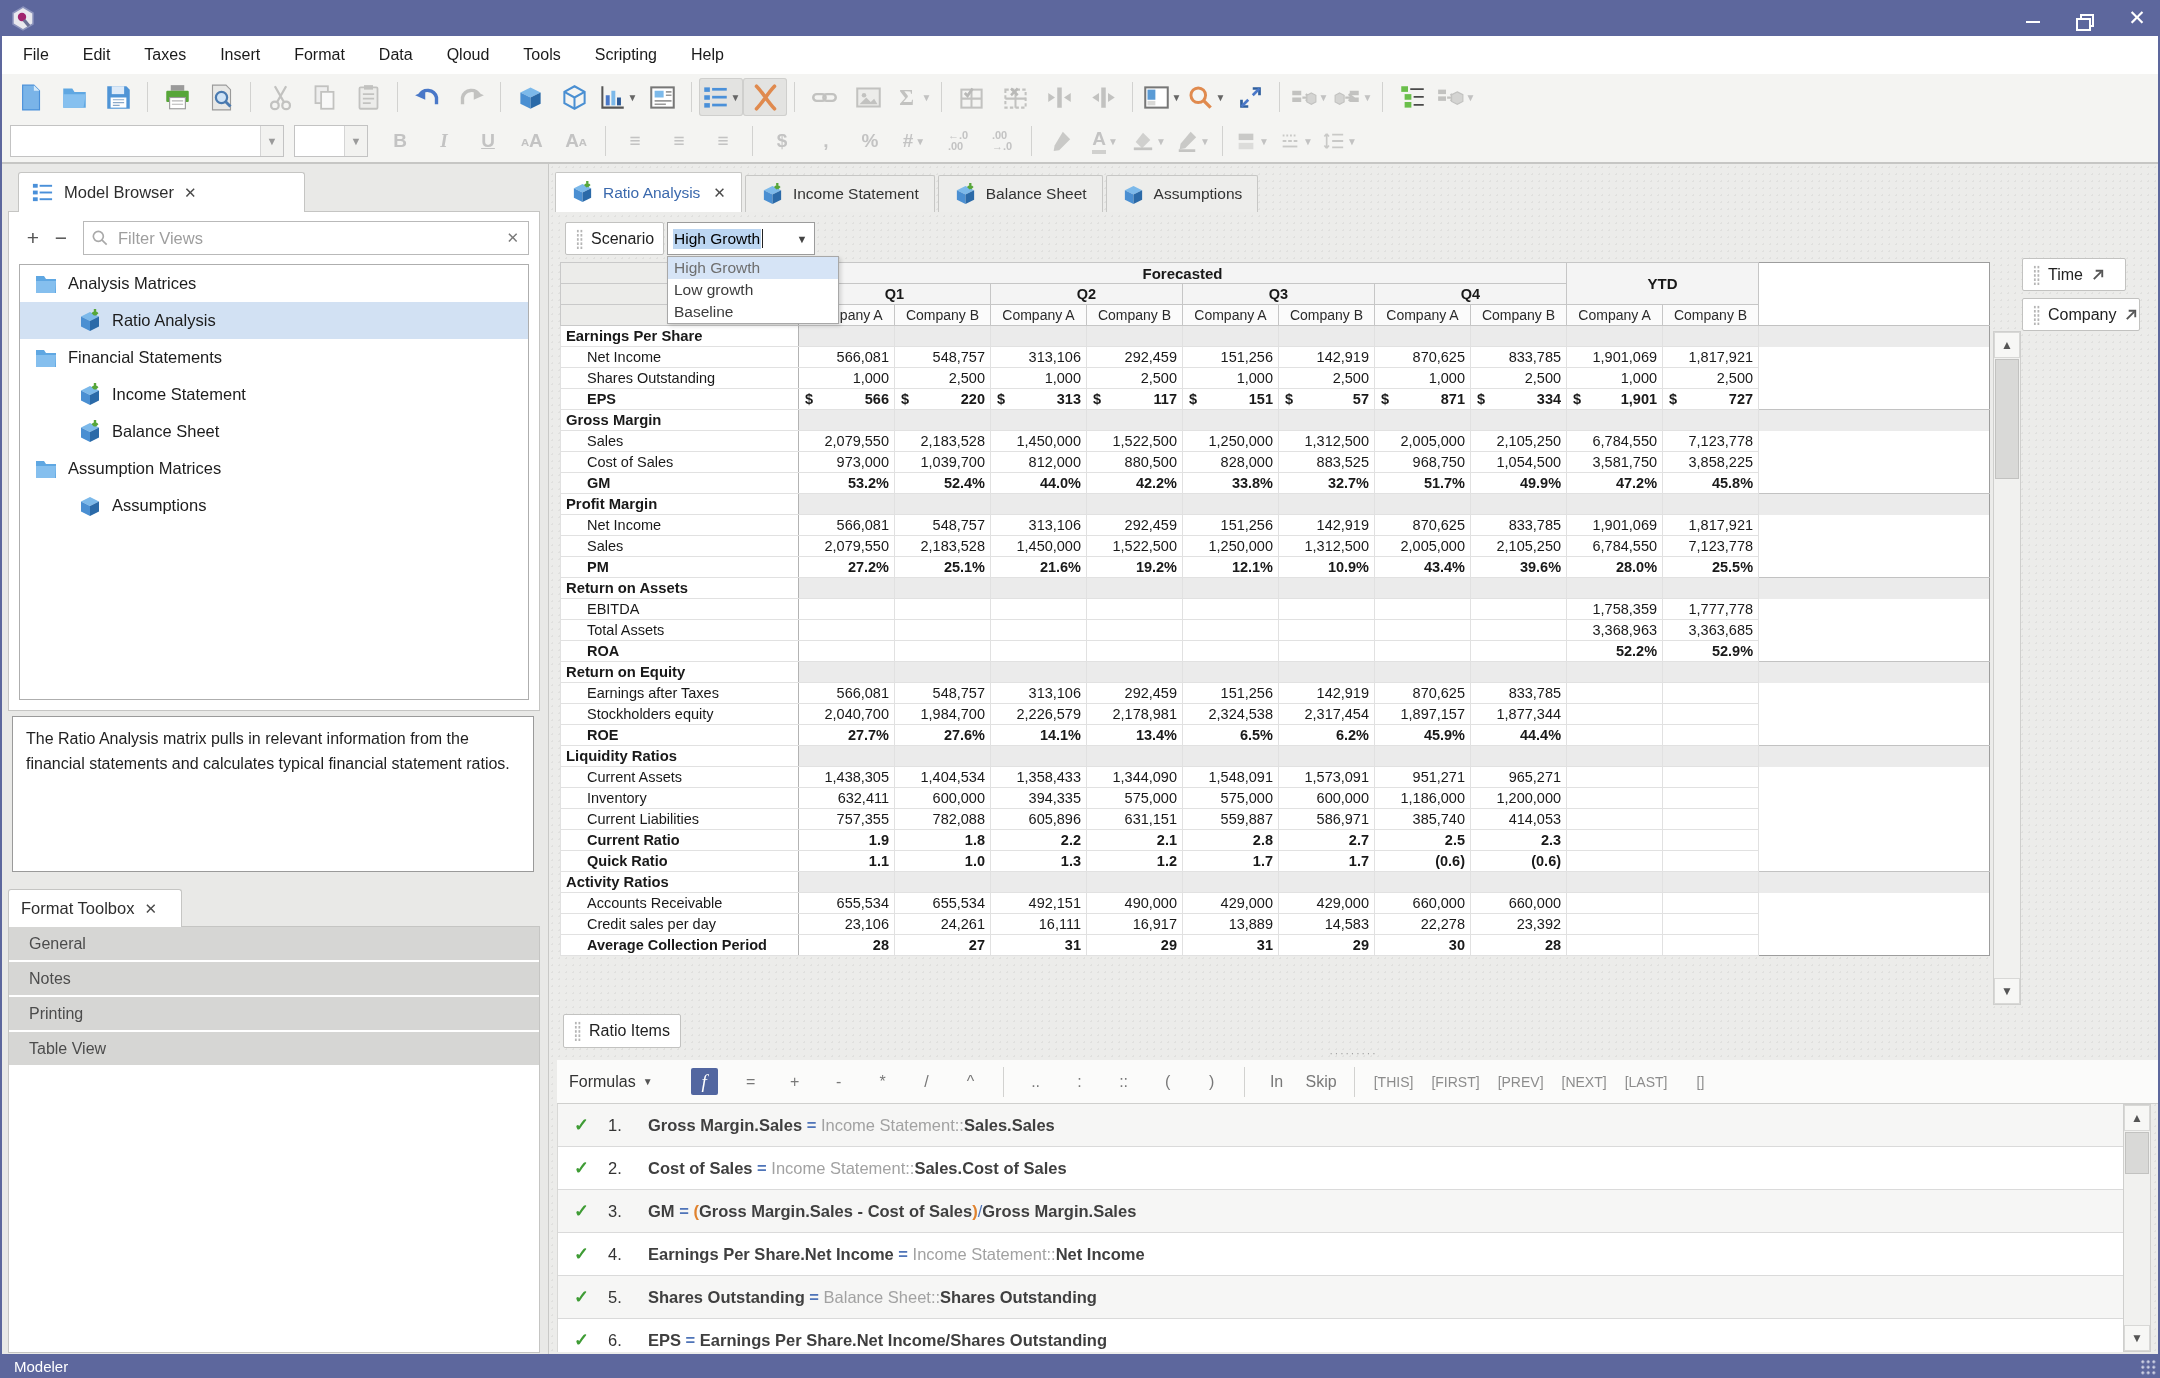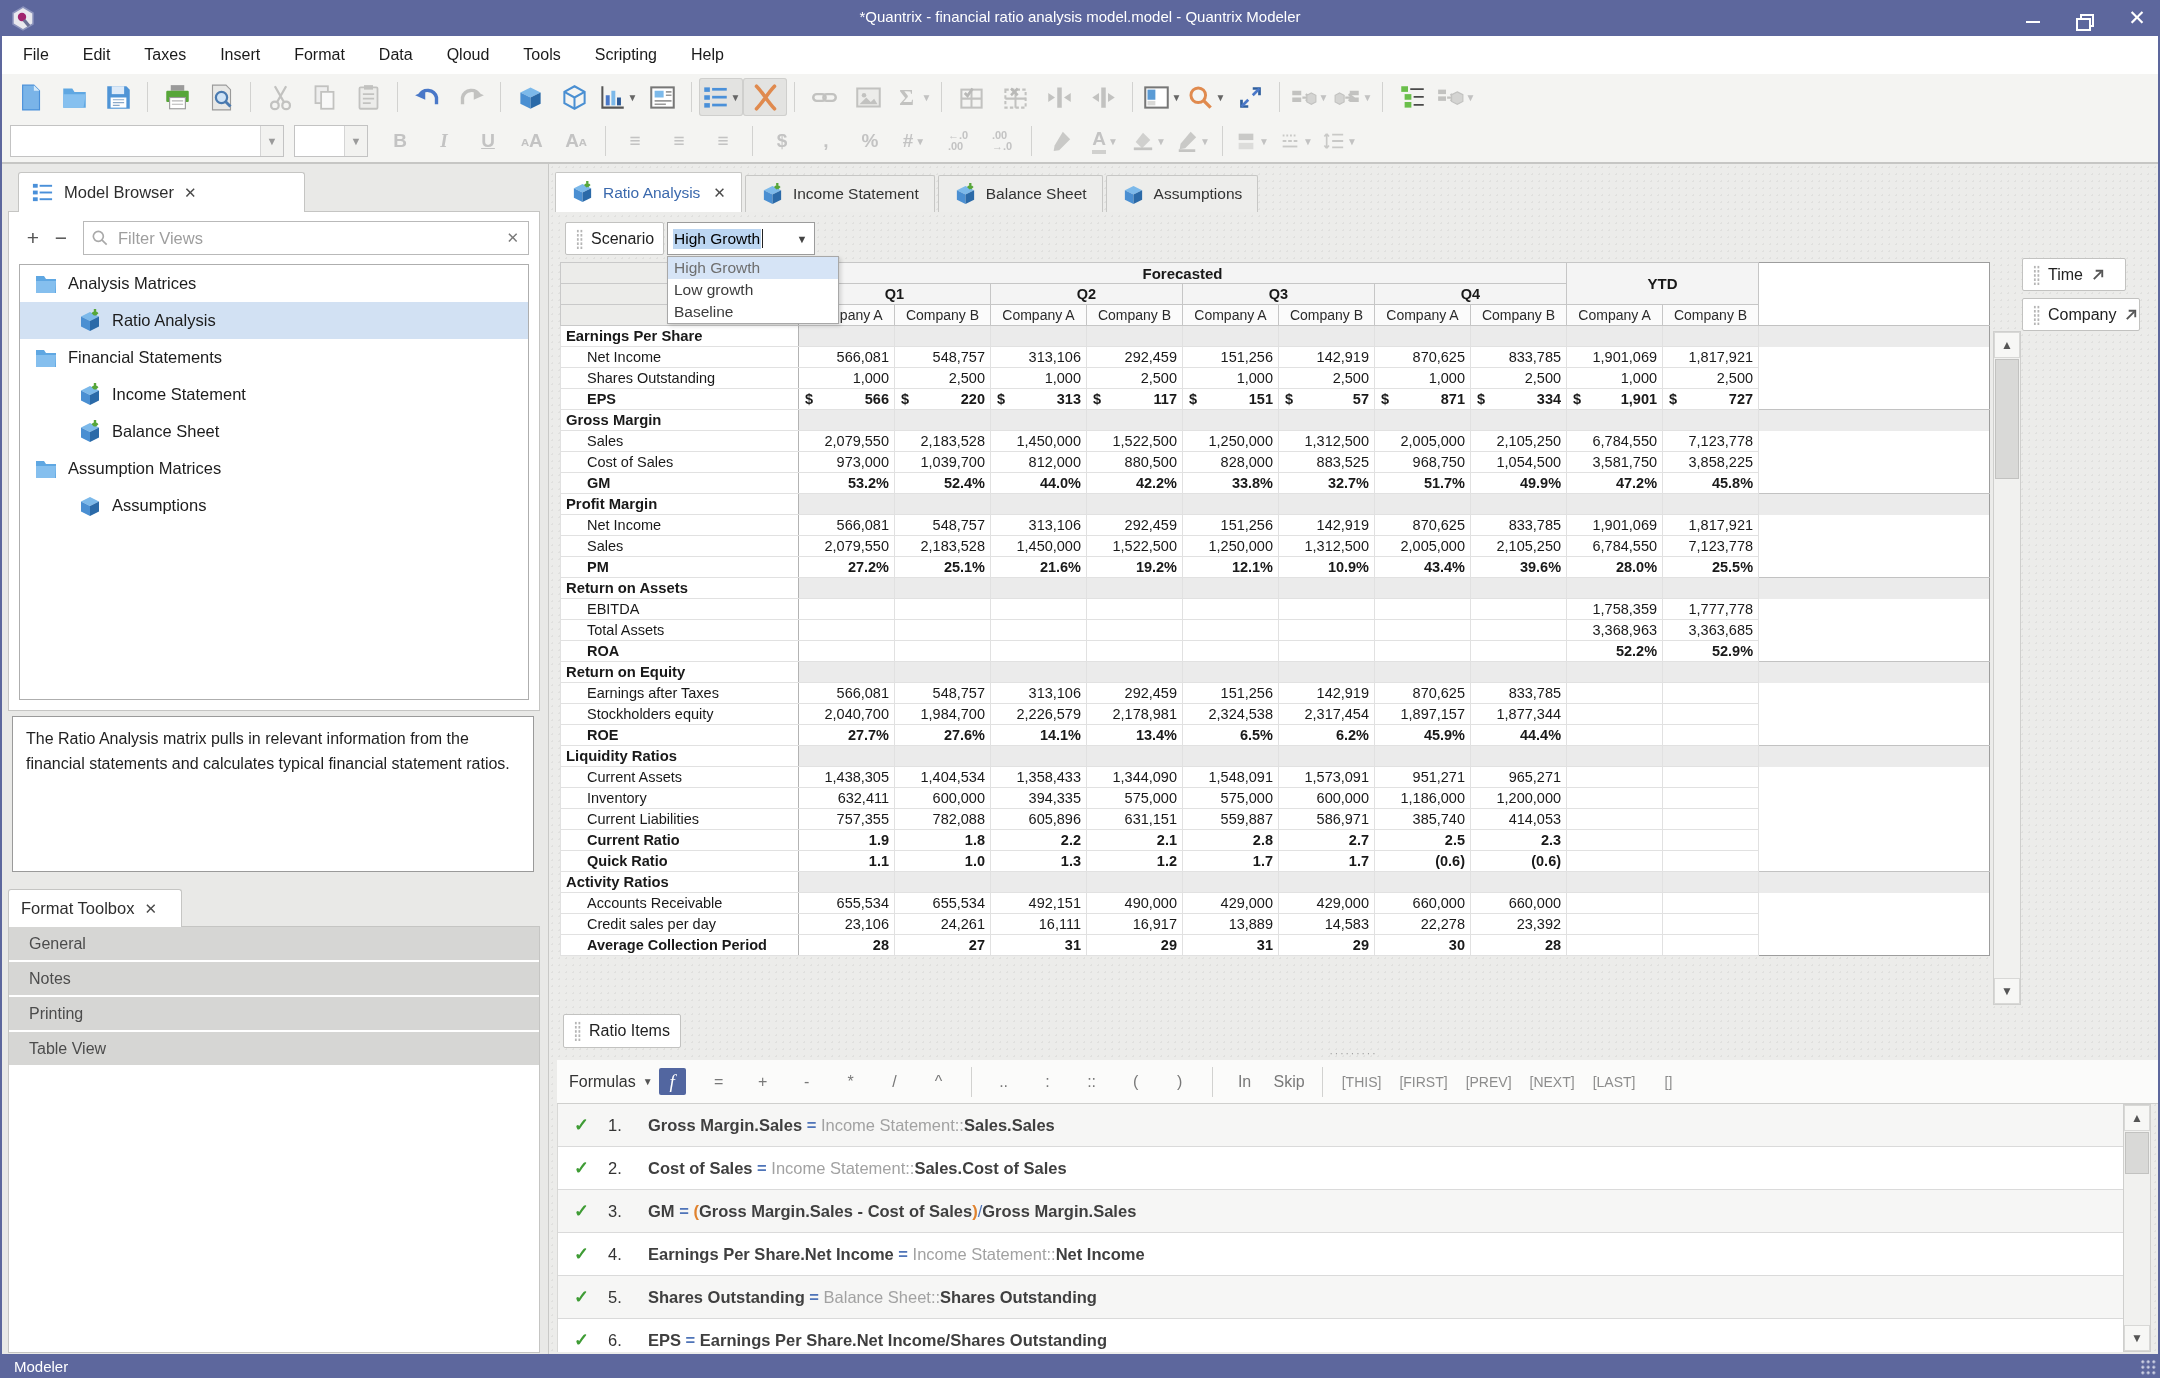--- a/index.html
+++ b/index.html
@@ -81,21 +81,21 @@
   #ratio-table .fill{border-top:none;border-bottom:none;border-right:none;background:#fff;}
   #ratio-table tr.sec td.fill{background:#ebebeb;border-top:1px solid #c2c2c2;}
   #ratio-table td.cur{position:relative;}
   #ratio-table td.cur .c{position:absolute;left:6px;}
   
   .sbar{position:absolute;background:#f1f1ef;border:1px solid #cfcfcd;box-sizing:border-box;z-index:3;}
   .sarrow{position:absolute;left:0;width:100%;height:26px;background:#f7f7f5;border:1px solid #d8d8d6;box-sizing:border-box;color:#555;font-size:12px;display:flex;align-items:center;justify-content:center;}
   .sthumb{position:absolute;left:1px;right:1px;background:#d9d9d7;border:1px solid #c2c2c0;}
   
   #fx-bar{position:absolute;left:557px;top:1060px;width:1601px;height:44px;background:#fbfbfa;border-bottom:1px solid #cfcfcd;display:flex;align-items:center;padding-left:12px;box-sizing:border-box;z-index:2;}
-  #fx-menu{font-size:16px;color:#333;display:flex;align-items:center;gap:7px;margin-right:6px;}
+  #fx-menu{font-size:16px;color:#333;display:flex;align-items:center;gap:7px;margin-right:38px;}
   #fx-menu .caret{font-size:10px;color:#555;}
   .fbtn{min-width:30px;height:30px;display:flex;align-items:center;justify-content:center;color:#787878;font-size:16px;padding:0 4px;}
   .fbtn.brk{font-size:14px;color:#8c8c8c;padding:0 6px;}
   #fx-f{width:27px;height:27px;background:#5266a0;color:#fff;font-family:"Liberation Serif",serif;font-style:italic;font-size:19px;display:flex;align-items:center;justify-content:center;border-radius:2px;margin-right:14px;}
   #fx-list{position:absolute;left:557px;top:1104px;width:1566px;height:248px;background:#fff;overflow:hidden;z-index:2;border-left:1px solid #d8d8d6;box-sizing:border-box;}
   .fx-row{height:43px;display:flex;align-items:center;border-bottom:1px solid #dadada;padding-left:16px;box-sizing:border-box;font-size:16.5px;}
   .fx-row:nth-child(odd){background:#f6f6f5;}
   .fx-check{color:#3f9c35;font-size:18px;font-weight:bold;width:34px;flex:none;}
   .fx-num{color:#333;width:40px;flex:none;}
   .fseg-name{color:#3f3f3f;font-weight:600;}
@@ -117,21 +117,20 @@
   <div class="edge" style="right:0"></div>
 
   <div id="titlebar">
     <span id="app-icon">
       <svg viewBox="0 0 26 26">
           <polygon points="13,2 23,8 23,19 13,25 3,19 3,8" fill="#e8e8ee" stroke="#8b93bc" stroke-width="1.5"></polygon>
           <circle cx="12" cy="12" r="4.2" fill="#a0246e"></circle>
           <path d="M14 15 L19 21" stroke="#6b7094" stroke-width="3.4"></path>
         </svg>
     </span>
-    <span id="title-text">*Quantrix - financial ratio analysis model.model - Quantrix Modeler</span>
     <span class="winbtns">
       <span class="winbtn">
           <span class="minglyph"></span>
         </span>
       <span class="winbtn">
           <span class="restglyph"></span>
         </span>
       <span class="winbtn" style="font-size:21px;">✕</span>
     </span>
   </div>

